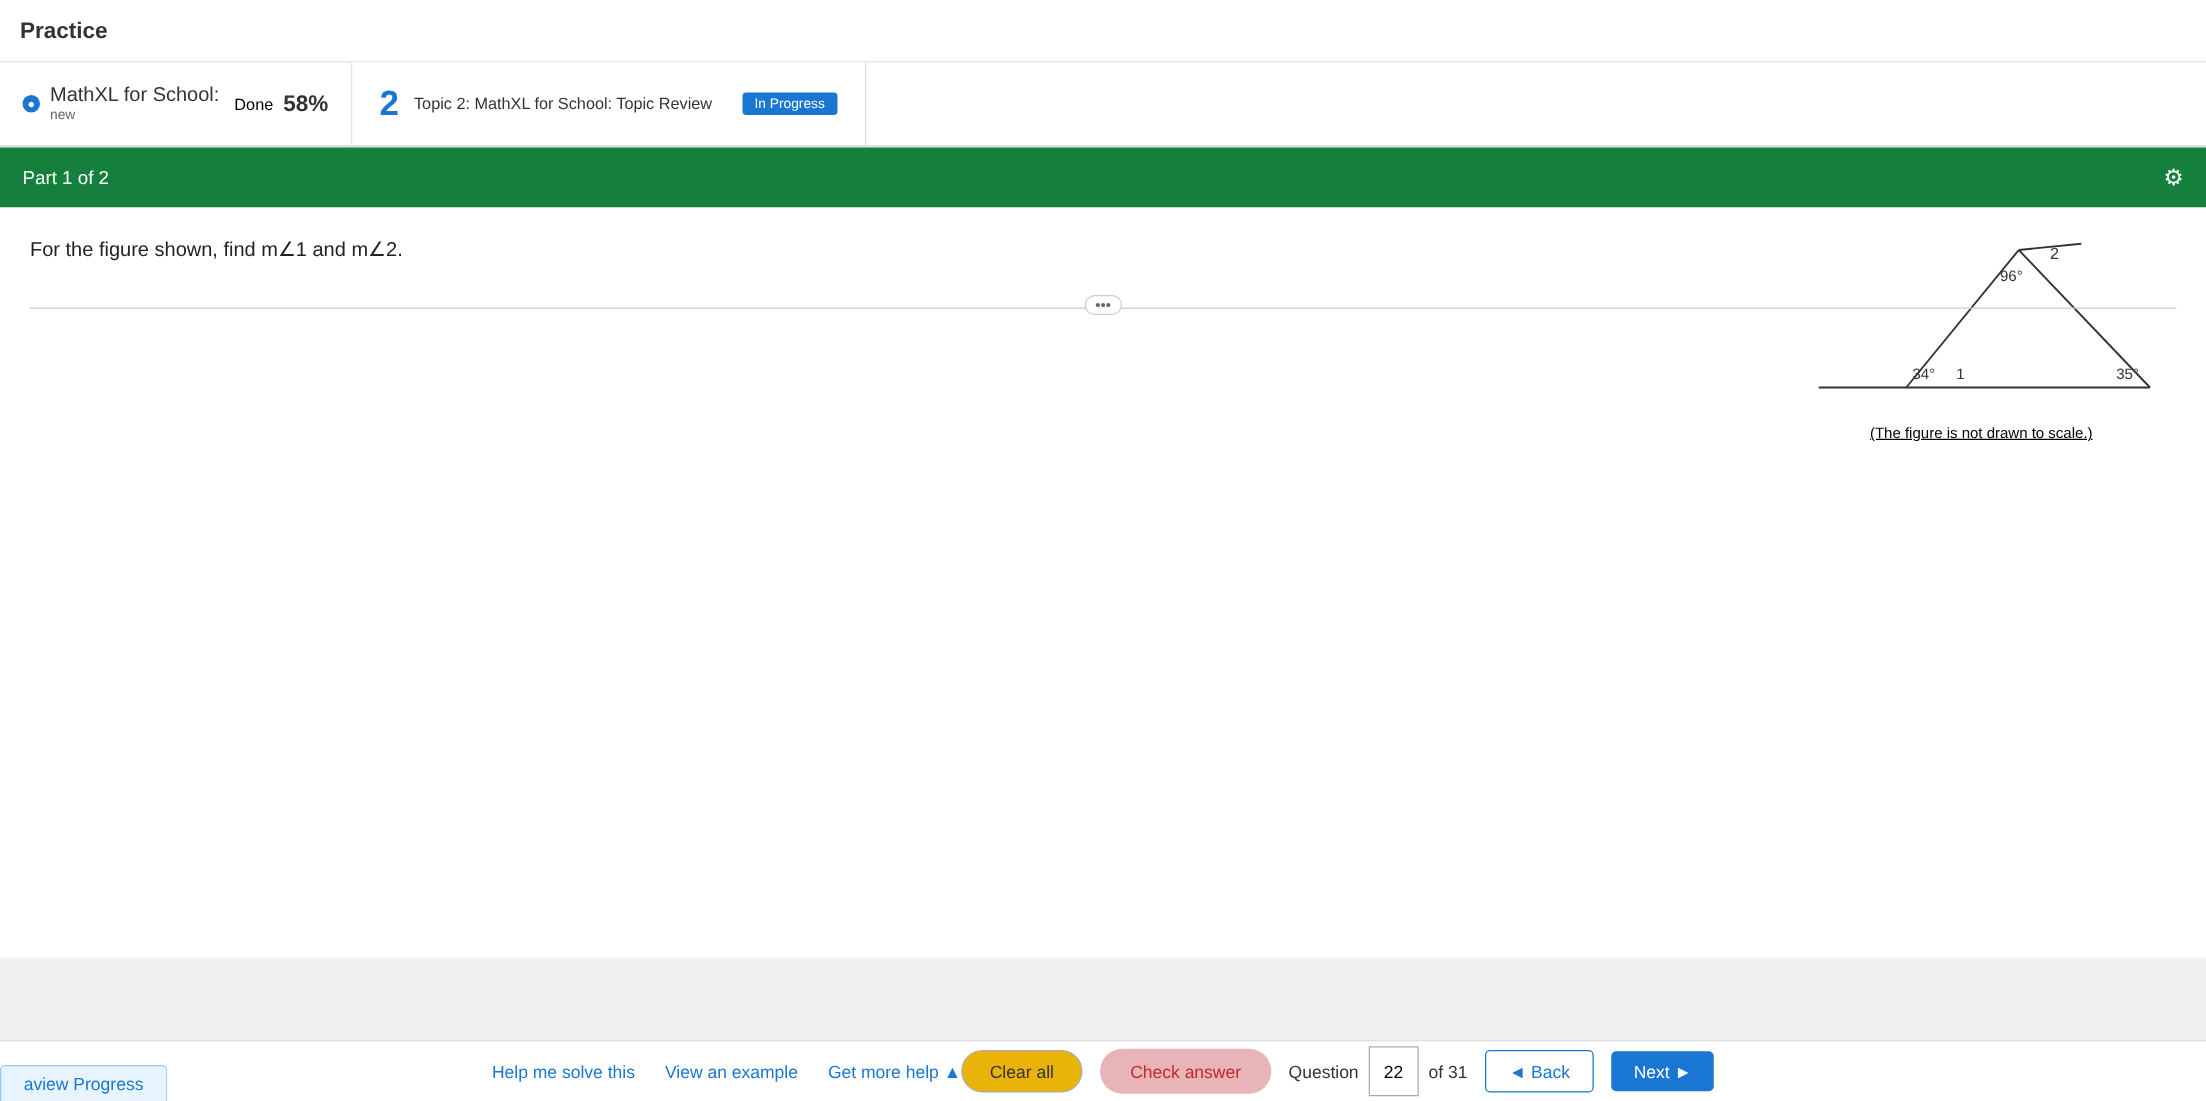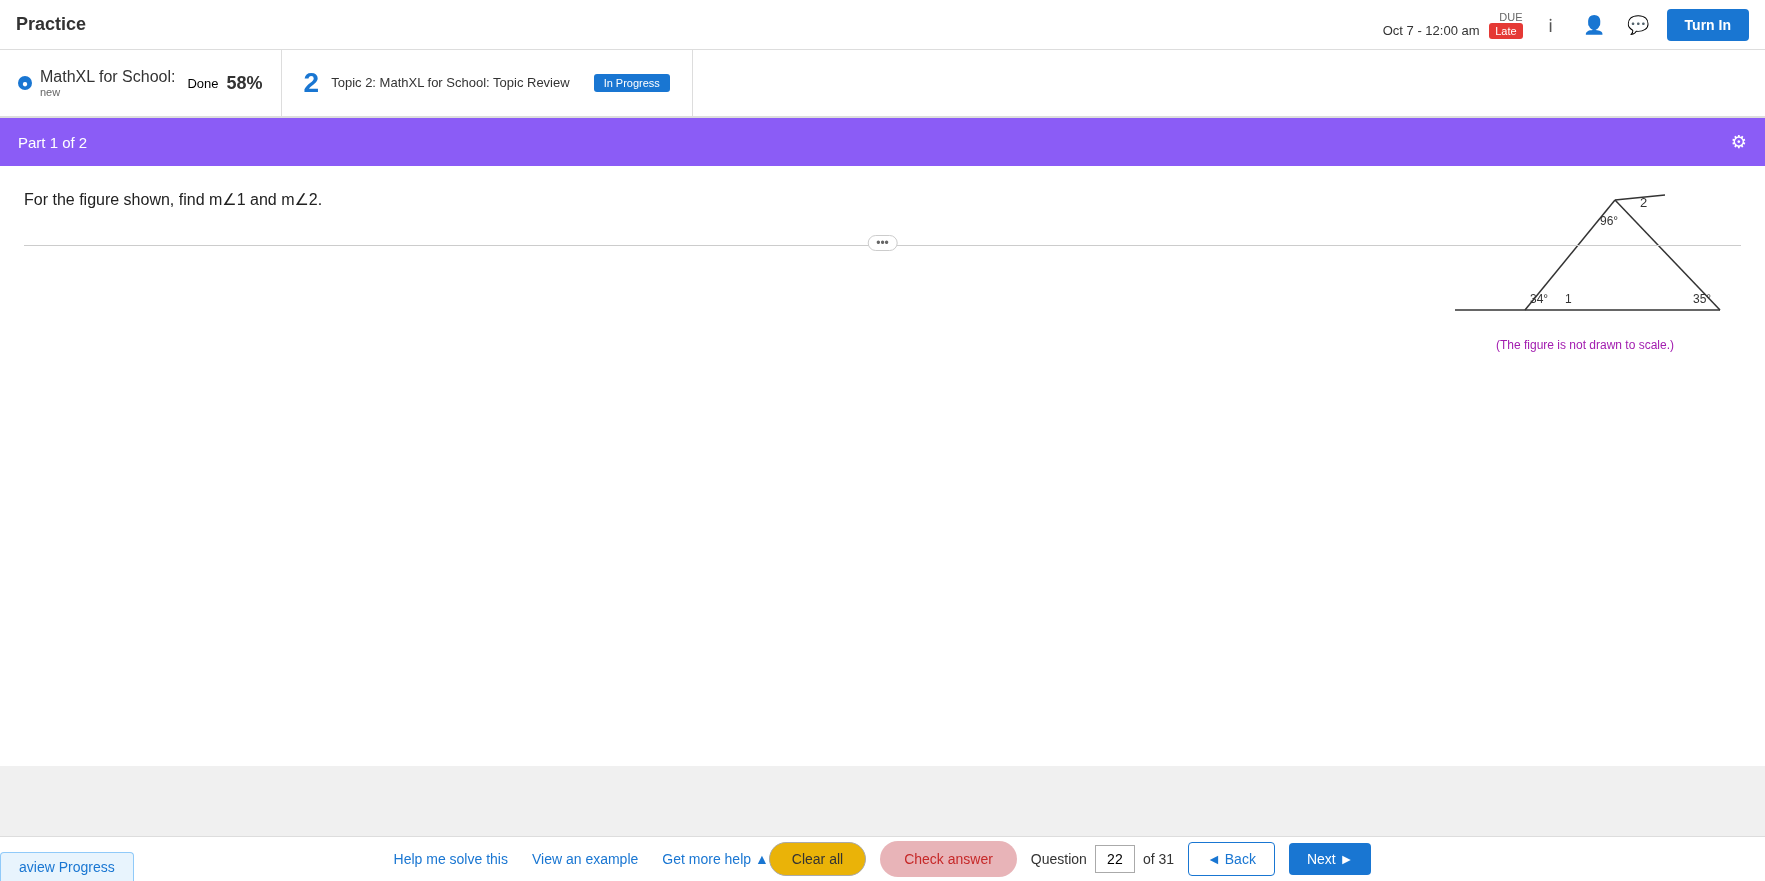--- a/index.html
+++ b/index.html
@@ -107,21 +107,21 @@
       background: #1976d2;
       color: #fff;
       font-size: 11px;
       padding: 3px 10px;
       border-radius: 3px;
       margin-left: 12px;
     }
 
     
     .part-bar {
-      background: #8b5cf6;
+      background: #15803d;
       color: #fff;
       font-size: 15px;
       padding: 10px 18px;
       display: flex;
       align-items: center;
       justify-content: space-between;
       height: 48px;
     }
     .part-bar .settings-icon {
       font-size: 18px;
@@ -168,23 +168,24 @@
       top: 24px;
       right: 40px;
       width: 280px;
     }
     .figure-svg {
       width: 280px;
       height: 140px;
     }
     .figure-caption {
       font-size: 12px;
-      color: #a21caf;
+      color: #000000;
       text-align: center;
       margin-top: 4px;
+      text-decoration: underline;
     }
 
     
     .answer-area {
       margin-top: 30px;
       display: flex;
       align-items: center;
       gap: 4px;
       font-size: 16px;
     }
@@ -247,21 +248,21 @@
     }
     .question-nav {
       display: flex;
       align-items: center;
       gap: 8px;
       font-size: 14px;
       color: #333;
     }
     .question-num-input {
       width: 40px;
-      height: 28px;
+      height: 40px;
       border: 1px solid #aaa;
       text-align: center;
       font-size: 14px;
     }
     .nav-btn {
       background: #1976d2;
       color: #fff;
       border: none;
       border-radius: 4px;
       padding: 8px 18px;
@@ -291,33 +292,20 @@
       color: #1976d2;
       cursor: pointer;
       text-align: right;
     }
   </style>
 </head>
 <body>
 
 <div class="top-bar">
   <div class="top-bar-left">Practice</div>
-  <div class="top-bar-right">
-    <div class="due-info">
-      <div class="due-label">DUE</div>
-      <div class="due-date">
-        <span>Oct 7 - 12:00 am</span>
-        <span class="late-badge">Late</span>
-      </div>
-    </div>
-    <button class="top-icon-btn">ℹ</button>
-    <button class="top-icon-btn">👤</button>
-    <button class="top-icon-btn">💬</button>
-    <button class="turn-in-btn">Turn In</button>
-  </div>
 </div>
 
 <div class="assignment-header">
   <div class="assignment-item">
     <div class="done-badge">●</div>
     <div>
       <div style="font-size:16px;color:#333;">MathXL for School:</div>
       <div style="font-size:11px;color:#666;">new</div>
     </div>
     <div style="font-size:13px;margin-left:4px;">Done</div>

